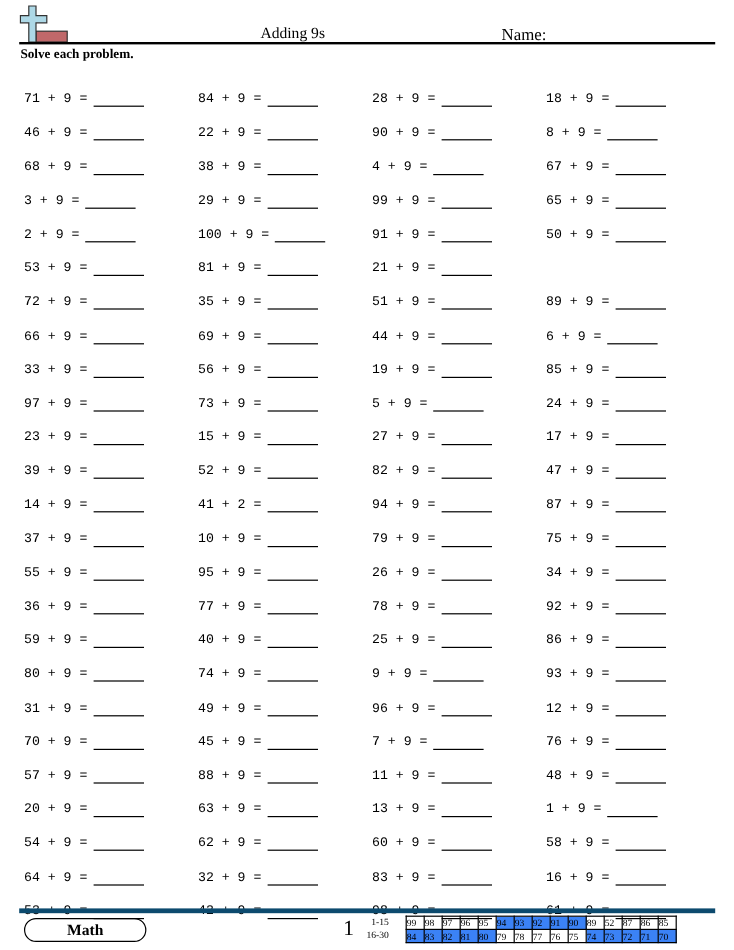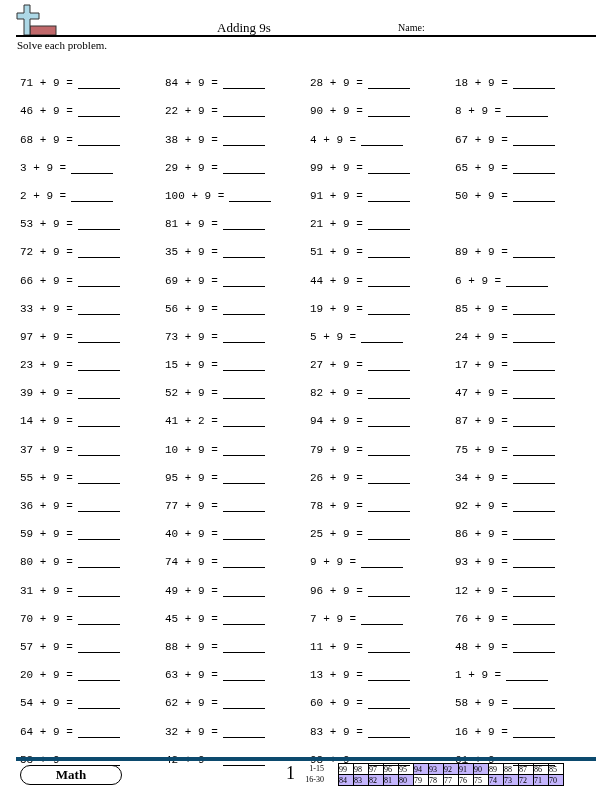--- a/index.html
+++ b/index.html
@@ -1,33 +1,33 @@
 <!DOCTYPE html>
 <html><head>
 <meta charset="utf-8">
 <style>
   html,body{margin:0;padding:0;background:#fff;}
   body{width:612px;height:792px;position:relative;font-family:"Liberation Serif",serif;color:#000;overflow:hidden;}
   .logo{position:absolute;left:16px;top:4px;width:42px;height:32px;}
   .title{position:absolute;left:217px;top:20px;font-size:13px;}
-  .name{position:absolute;left:398px;top:22px;font-size:10px;}
+  .name{position:absolute;left:418px;top:22px;font-size:14px;}
   .hr{position:absolute;left:16px;top:35px;width:580px;border-top:2px solid #000;}
-  .instr{position:absolute;left:17px;top:39px;font-size:11px;font-weight:normal;}
+  .instr{position:absolute;left:17px;top:39px;font-size:11px;font-weight:bold;}
   .grid{position:absolute;left:20px;top:61px;width:580px;font-family:Liberation Mono, monospace;}
   .row{display:flex;height:28.2px;}
   .cell{width:145px;font-size:11px;display:flex;align-items:flex-end;white-space:nowrap;}
   .blank{display:inline-block;width:42px;border-bottom:1px solid #000;margin-left:5px;height:1px;}
   .footer{position:absolute;left:16px;top:757px;width:580px;height:28px;border-top:4px solid #0c4a6e;}
   .math{position:absolute;left:4px;top:4px;width:100px;height:18px;border:1px solid #000;border-radius:10px;font-weight:bold;font-size:13px;text-align:center;line-height:18px;}
   .site{position:absolute;left:115px;top:14px;font-size:10px;margin-top:48px;}
   .page{position:absolute;left:270px;top:2px;font-size:18px;}
   .keylab{position:absolute;left:286px;font-size:8px;text-align:right;width:22px;}
   table.key{position:absolute;left:322px;top:2px;border-collapse:collapse;font-size:8px;}
   table.key td{border:1px solid #000;width:14px;height:10px;padding:0;}
-  td.hl{background:#c4b5fd;}
+  td.hl{background:#3b82f6;}
 </style>
 </head>
 <body>
 
 <svg class="logo" viewBox="0 0 42 32">
   <rect x="14" y="22" width="26" height="9" fill="#c0686a" stroke="#333"></rect>
   <path d="M8 1h6v8h9v6h-9v16h-6v-16h-7v-6h7z" fill="#add8e6" stroke="#333"></path>
 </svg>
 <div class="title">Adding 9s</div>
 <div class="name">Name:</div>
@@ -496,21 +496,21 @@
           <td>98</td>
           <td>97</td>
           <td>96</td>
           <td>95</td>
           <td class="hl">94</td>
           <td class="hl">93</td>
           <td class="hl">92</td>
           <td class="hl">91</td>
           <td class="hl">90</td>
           <td>89</td>
-          <td>88</td>
+          <td>52</td>
           <td>87</td>
           <td>86</td>
           <td>85</td>
         </tr>
         <tr id="k2">
           <td class="hl">84</td>
           <td class="hl">83</td>
           <td class="hl">82</td>
           <td class="hl">81</td>
           <td class="hl">80</td>

